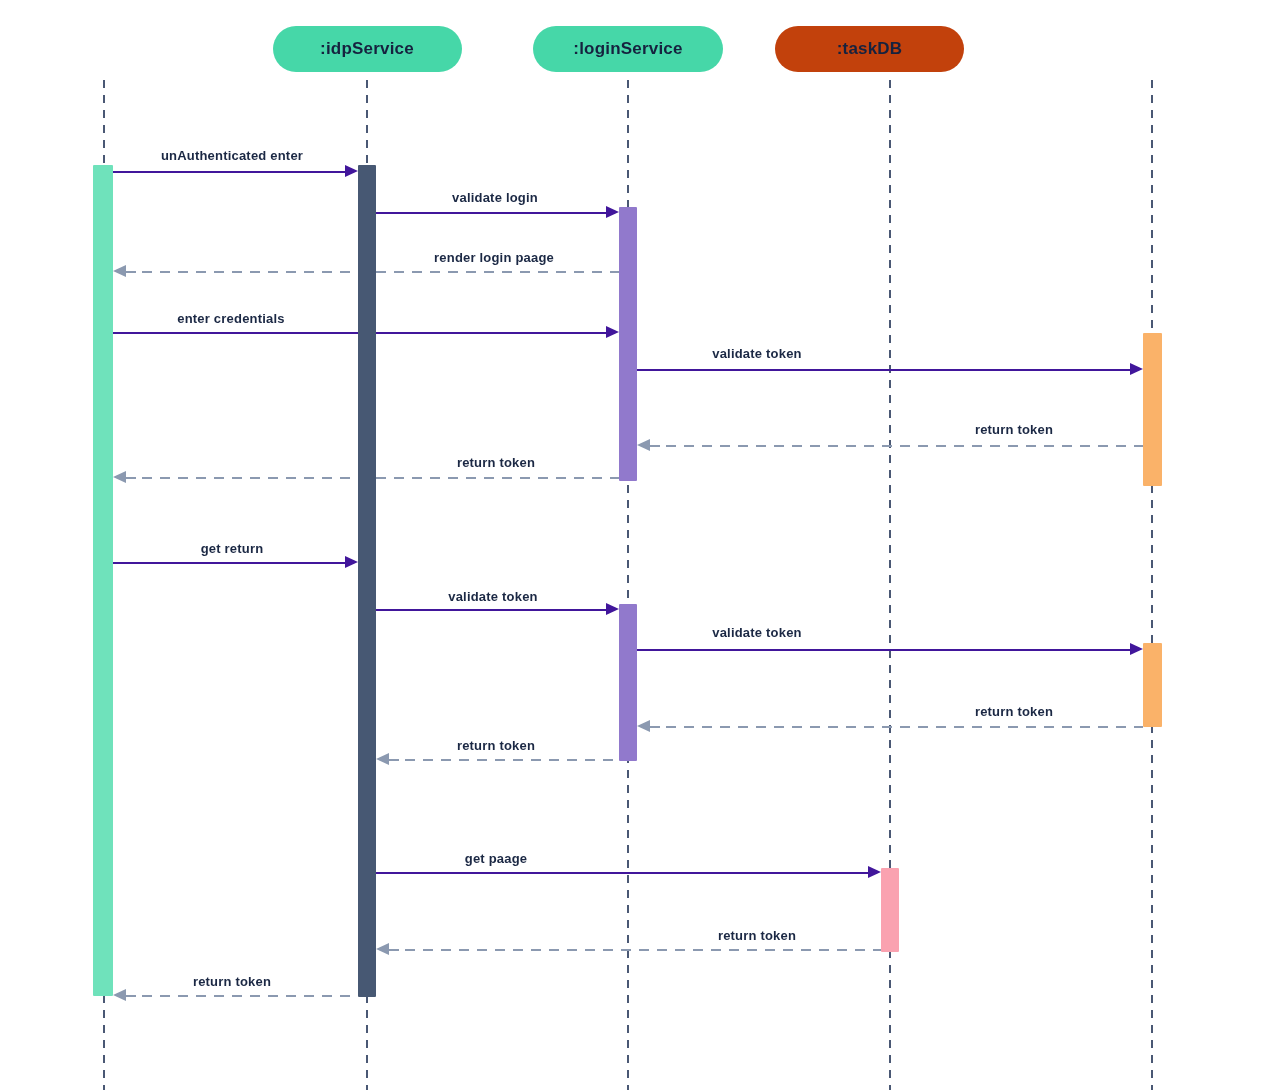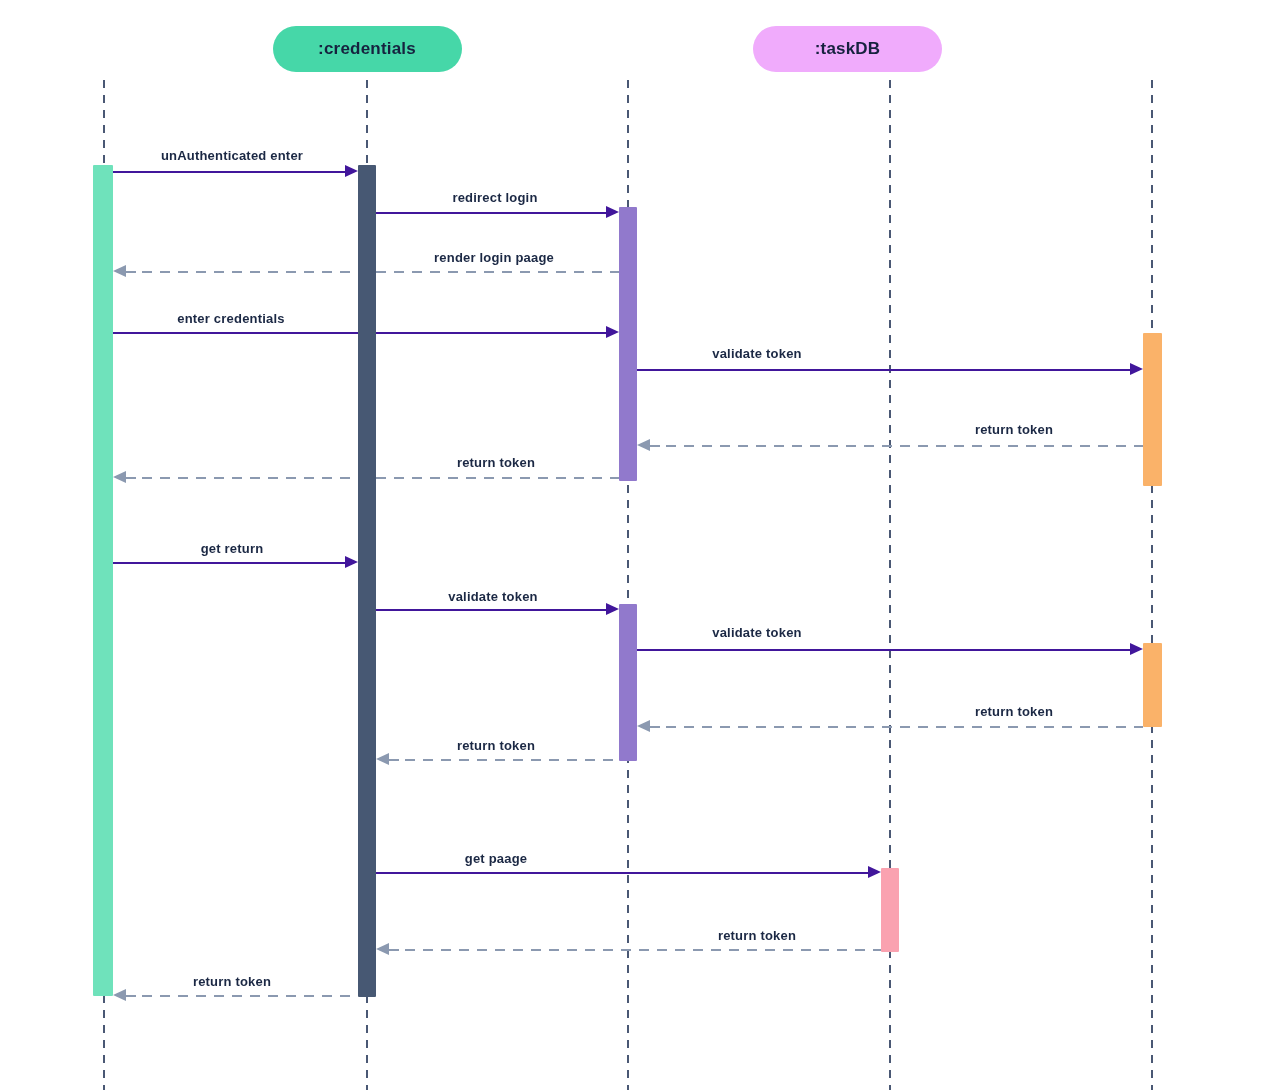--- a/index.html
+++ b/index.html
@@ -33,38 +33,39 @@
     font-size:13px; font-weight:bold; color:#1B2844;
     letter-spacing:.2px; white-space:nowrap; z-index:4;
   }
 </style>
 </head>
 <body>
 
 <div id="stage">
     <div class="lifeline" style="left: 103px;"></div>
     <div class="lifeline" style="left: 366px;"></div>
-    <div class="pill" style="left: 272.5px; width: 189px; background: rgb(70, 215, 168);">:credentials</div>
+    <div class="pill" style="left: 272.5px; width: 189px; background: rgb(70, 215, 168);">:idpService</div>
     <div class="lifeline" style="left: 627px;"></div>
+    <div class="pill" style="left: 533px; width: 190px; background: rgb(70, 215, 168);">:loginService</div>
     <div class="lifeline" style="left: 889px;"></div>
-    <div class="pill" style="left: 753px; width: 189px; background: #f0abfc;">:taskDB</div>
+    <div class="pill" style="left: 775px; width: 189px; background: #c2410c;">:taskDB</div>
     <div class="lifeline" style="left: 1151px;"></div>
     <div class="bar" style="left: 93px; width: 20px; top: 165px; height: 831px; background: rgb(111, 226, 187);"></div>
     <div class="bar" style="left: 358px; width: 18px; top: 165px; height: 832px; background: rgb(71, 88, 115);"></div>
     <div class="bar" style="left: 619px; width: 18px; top: 207px; height: 274px; background: rgb(145, 121, 204);"></div>
     <div class="bar" style="left: 1143px; width: 19px; top: 333px; height: 153px; background: rgb(250, 178, 105);"></div>
     <div class="bar" style="left: 619px; width: 18px; top: 604px; height: 157px; background: rgb(145, 121, 204);"></div>
     <div class="bar" style="left: 1143px; width: 19px; top: 643px; height: 84px; background: rgb(250, 178, 105);"></div>
     <div class="bar" style="left: 881px; width: 18px; top: 868px; height: 84px; background: rgb(250, 162, 176);"></div>
     <div class="msg-line solid" style="top: 171px; left: 113px; width: 234px;"></div>
     <div class="msg-head right" style="top: 165px; left: 345px;"></div>
     <div class="msg-label" style="left: 232px; top: 148px;">unAuthenticated enter</div>
     <div class="msg-line solid" style="top: 212px; left: 376px; width: 232px;"></div>
     <div class="msg-head right" style="top: 206px; left: 606px;"></div>
-    <div class="msg-label" style="left: 495px; top: 190px;">redirect login</div>
+    <div class="msg-label" style="left: 495px; top: 190px;">validate login</div>
     <div class="msg-line dashed" style="top: 271px; left: 124px; width: 495px;"></div>
     <div class="msg-head left" style="top: 265px; left: 113px;"></div>
     <div class="msg-stub" style="top: 271px; width: 12px; left: 124px;"></div>
     <div class="msg-label" style="left: 494px; top: 250px;">render login paage</div>
     <div class="msg-line solid" style="top: 332px; left: 113px; width: 495px;"></div>
     <div class="msg-head right" style="top: 326px; left: 606px;"></div>
     <div class="msg-label" style="left: 231px; top: 311px; text-align: right;">enter credentials</div>
     <div class="msg-line solid" style="top: 369px; left: 637px; width: 495px;"></div>
     <div class="msg-head right" style="top: 363px; left: 1130px;"></div>
     <div class="msg-label" style="left: 757px; top: 346px;">validate token</div>

